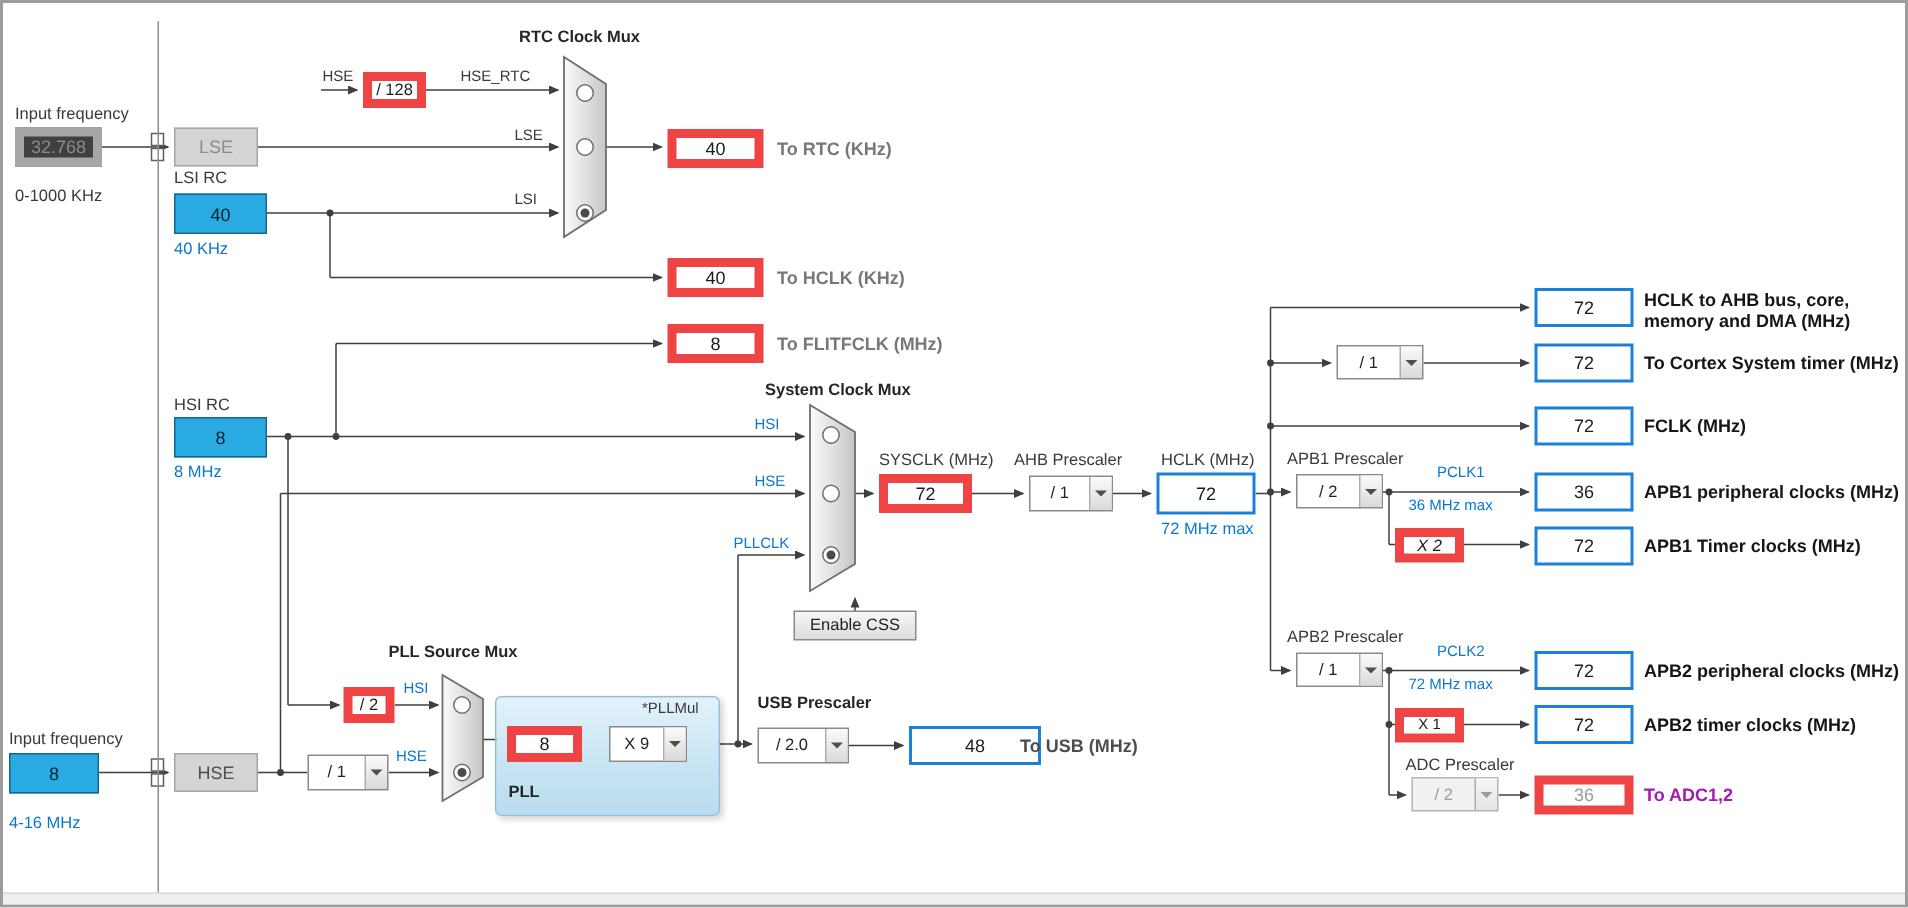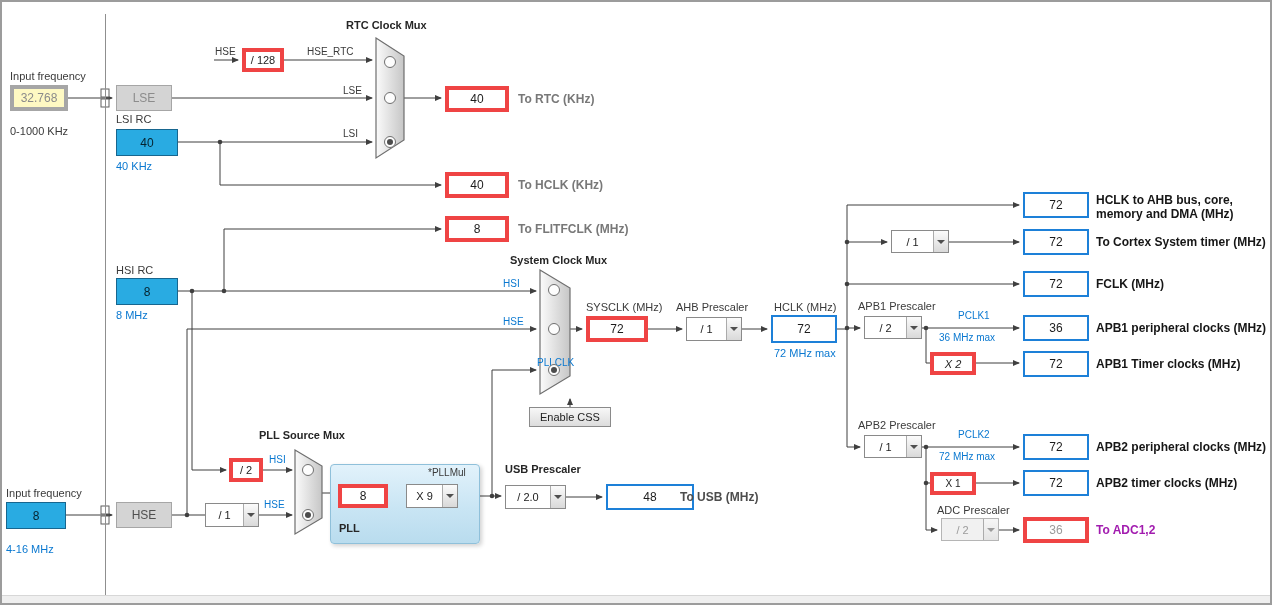--- a/index.html
+++ b/index.html
@@ -11,25 +11,25 @@
   }
   .abs{position:absolute;}
   
   .t11{position:absolute;font-size:11px;color:#3a3a3a;white-space:nowrap;}
   .t10{position:absolute;font-size:10px;color:#3a3a3a;white-space:nowrap;}
   .b11{position:absolute;font-size:11px;font-weight:bold;color:#262626;white-space:nowrap;}
   .blue{color:#0a78d0 !important;}
   .outg{position:absolute;font-size:12px;font-weight:bold;color:#787878;white-space:nowrap;}
   .outb{position:absolute;font-size:12px;font-weight:bold;color:#161616;white-space:nowrap;}
   
-  .vbox{position:absolute;background:#fff;border:4px solid #ef4444;display:flex;
+  .vbox{position:absolute;background:#fff;border:6px solid #ef4444;display:flex;
         align-items:center;justify-content:center;font-size:12px;color:#1c1c1c;}
   .vbox.hl{border:2px solid #1d80d8;}
   .vbox.src{background:#29abe2;border:1px solid #17668f;color:#06232f;}
-  .vbox.gray{background:#fef9c3;color:#8b8b8b;border-color:#a6a6a6;}
+  .vbox.gray{background:#404040;color:#8b8b8b;border-color:#a6a6a6;}
   .vbox.dim{color:#9b9b9b;}
   .gbox{position:absolute;background:#d4d4d4;border:1px solid #a6a6a6;display:flex;
         align-items:center;justify-content:center;font-size:12px;}
   .gbox.lt{color:#8c8c8c;}
   .gbox.dk{color:#4f4f4f;}
   
   .dd{position:absolute;display:flex;align-items:stretch;background:#fff;border:1px solid #8a8a8a;}
   .dd .t{flex:1;display:flex;align-items:center;justify-content:center;font-size:11px;color:#222;}
   .dd .b{width:15px;border-left:1px solid #ababab;background:linear-gradient(#fbfbfb,#d9d9d9);
          display:flex;align-items:center;justify-content:center;}
@@ -188,21 +188,21 @@
   <div class="vbox" style="left:443px;top:84px;width:64px;height:26px;">40</div>
   <div class="outg" style="left:516px;top:90px;">To RTC (KHz)</div>
   <div class="vbox" style="left:443px;top:170px;width:64px;height:26px;">40</div>
   <div class="outg" style="left:516px;top:176px;">To HCLK (KHz)</div>
   <div class="vbox" style="left:443px;top:214px;width:64px;height:26px;">8</div>
   <div class="outg" style="left:516px;top:220px;">To FLITFCLK (MHz)</div>
 
   <div class="b11" style="left:508px;top:252px;">System Clock Mux</div>
   <div class="t10 blue" style="left:501px;top:276px;">HSI</div>
   <div class="t10 blue" style="left:501px;top:314px;">HSE</div>
-  <div class="t10 blue" style="left:487px;top:355px;margin-left:48px;">PLLCLK</div>
+  <div class="t10 blue" style="left:487px;top:355px;">PLLCLK</div>
   <div class="radio" style="left:546px;top:282px;"></div>
   <div class="radio" style="left:546px;top:321px;"></div>
   <div class="radio sel" style="left:546px;top:362px;"></div>
   <div class="btn" style="left:527px;top:405px;width:82px;height:20px;">Enable CSS</div>
 
   <div class="t11" style="left:584px;top:299px;">SYSCLK (MHz)</div>
   <div class="vbox" style="left:584px;top:314px;width:62px;height:26px;">72</div>
   <div class="t11" style="left:674px;top:299px;">AHB Prescaler</div>
   <div class="dd" style="left:684px;top:315px;width:56px;height:24px;">
     <span class="t">/ 1</span>

